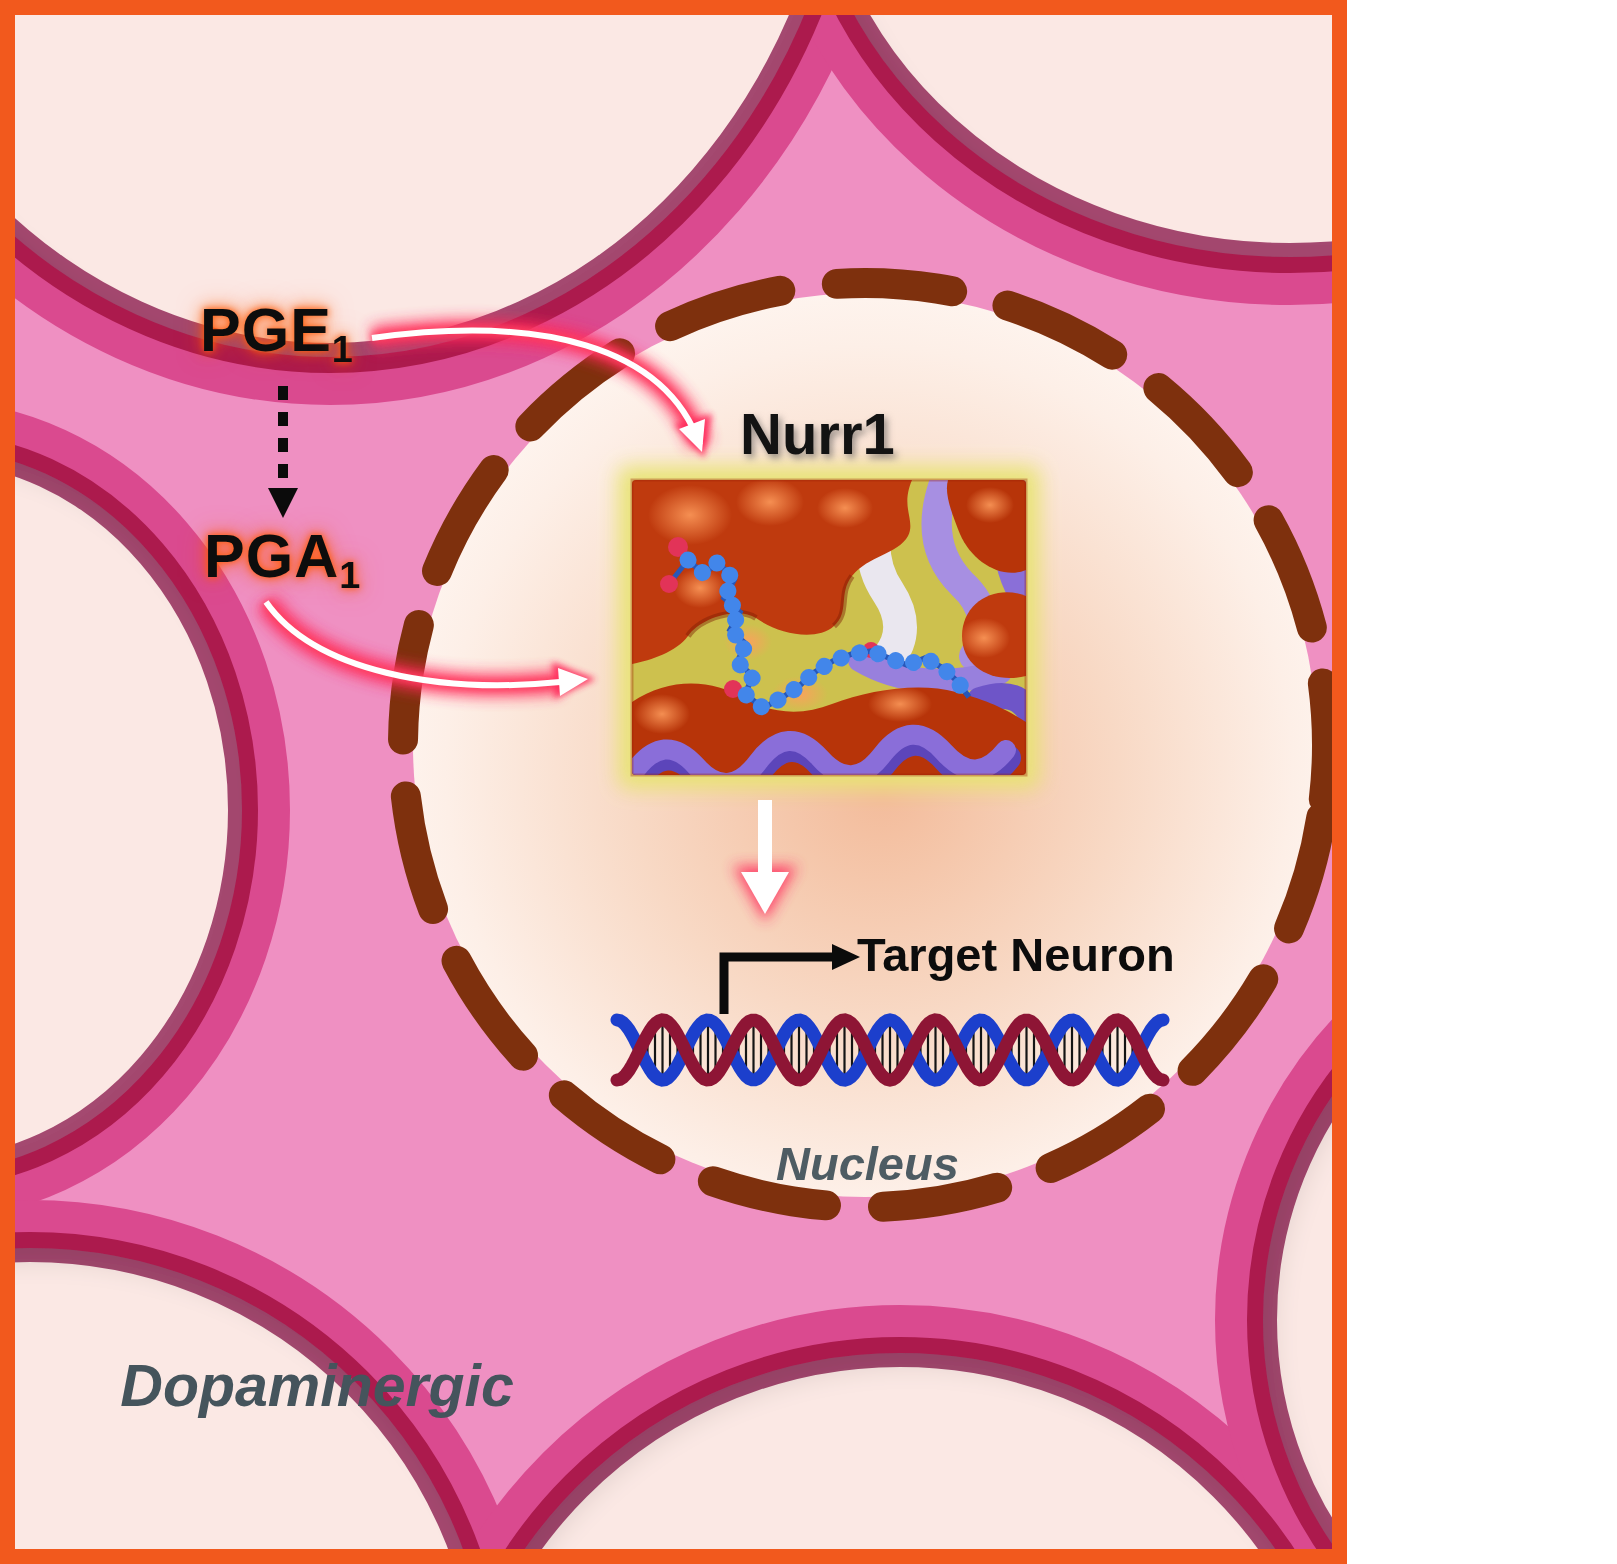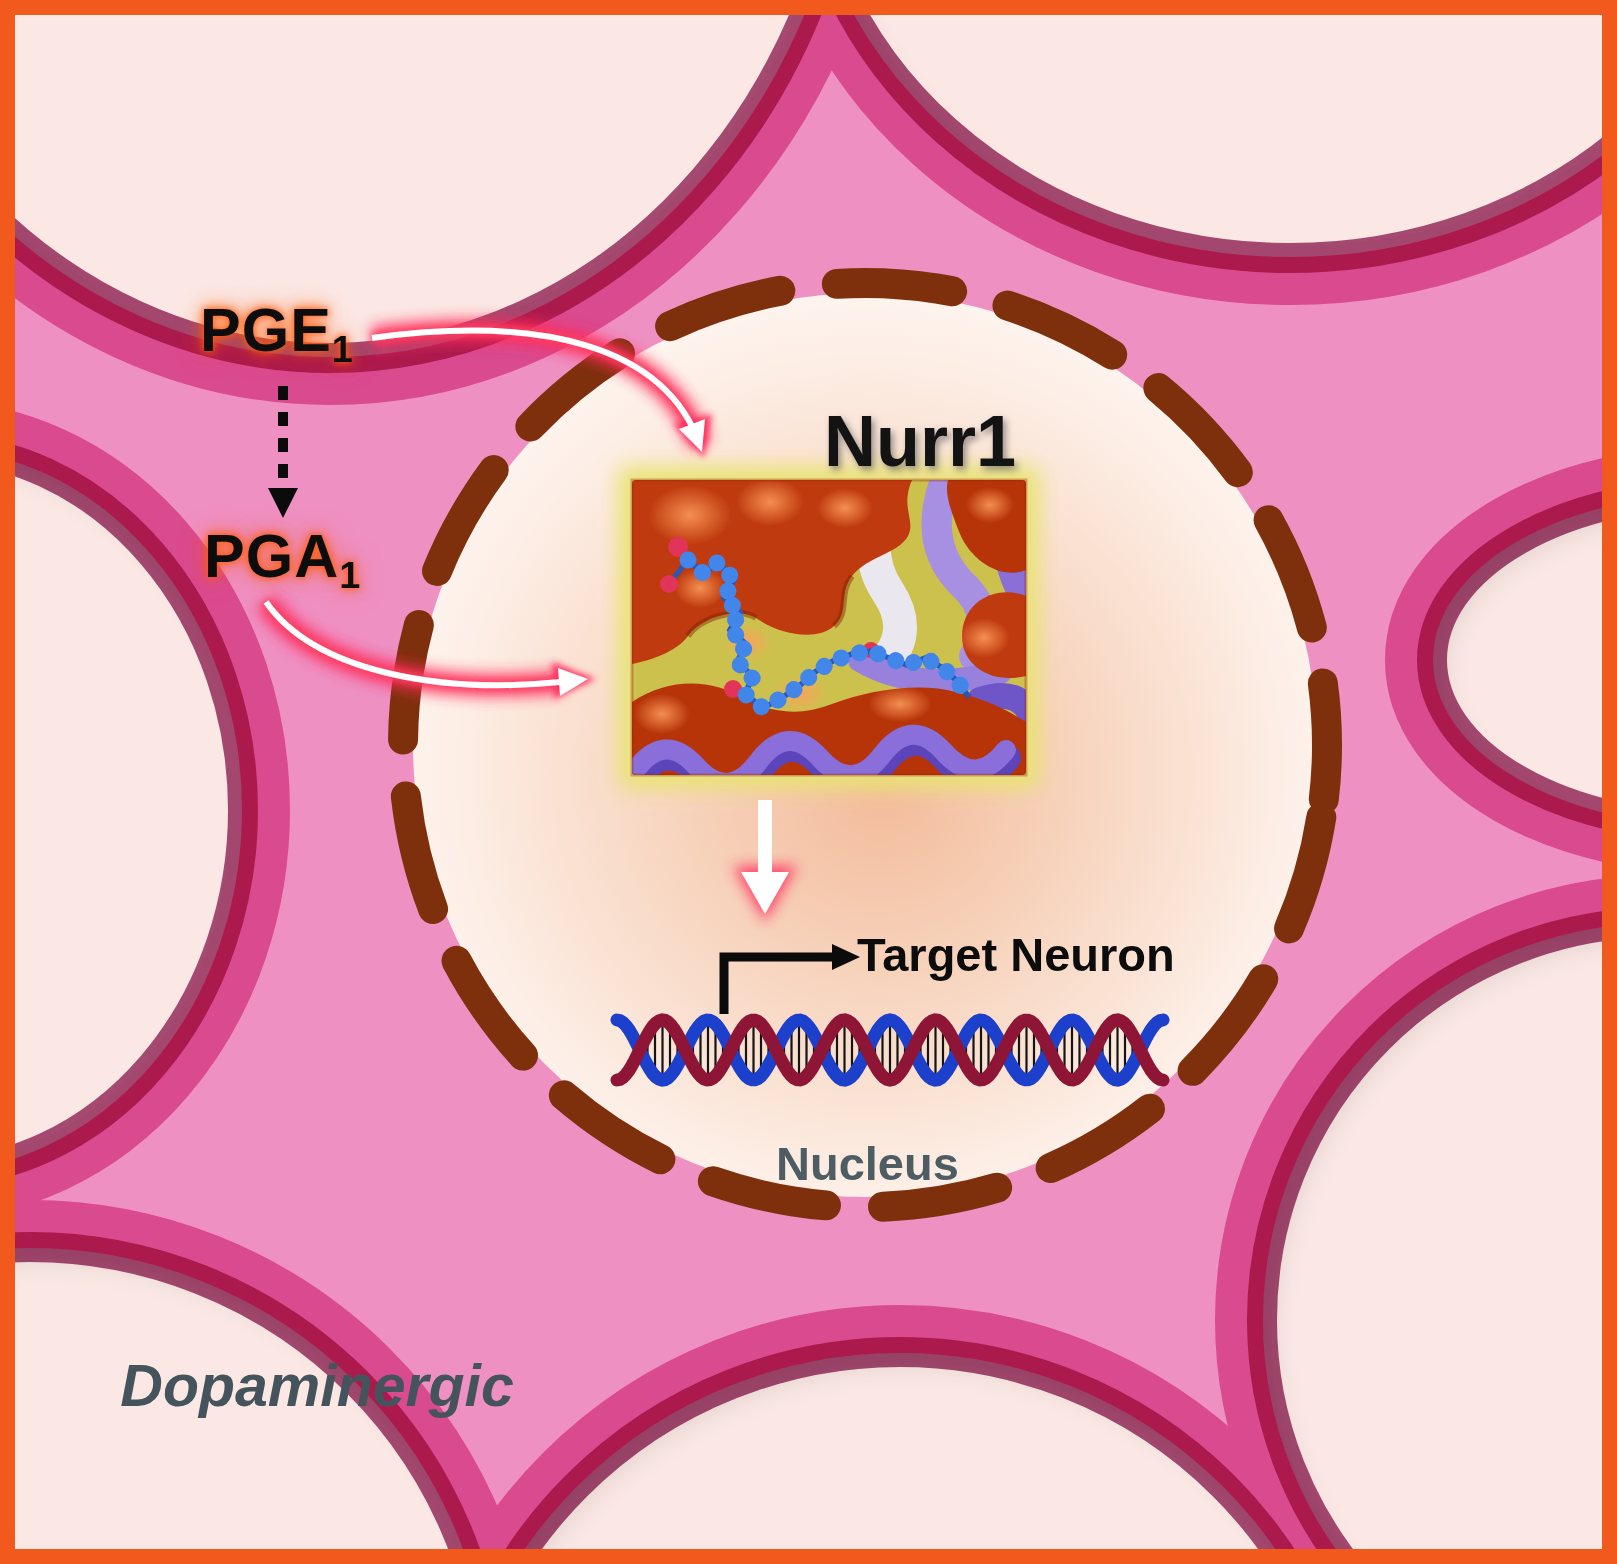--- a/index.html
+++ b/index.html
@@ -1,44 +1,44 @@
 <!DOCTYPE html>
 <html><head>
 <meta charset="utf-8">
 <style>
   html,body{margin:0;padding:0;background:#ffffff;}
   .stage{
     position:relative;
-    width:1617px;height:1564px;
+    width:1347px;height:1564px;
     background:#e5e5e5;
     overflow:hidden;
     font-family:"Liberation Sans", sans-serif;
   }
   .stage svg{position:absolute;left:0;top:0;}
   .frame{
     position:absolute;inset:0;
     border:15px solid #F2591D;
     pointer-events:none;
     z-index:50;
   }
   .txt{position:absolute;white-space:nowrap;z-index:30;}
   .pg-label{
     font-weight:bold;font-size:61px;color:#0D0D0D;letter-spacing:1px;
     text-shadow:0 0 6px rgba(255,92,10,.95),0 0 14px rgba(255,92,10,.8),0 0 26px rgba(255,92,10,.55);
   }
   .pg-label sub{font-size:.62em;vertical-align:-0.30em;}
   #pge1{left:200px;top:295px;}
   #pga1{left:204px;top:521px;}
   #nurr1{
-    left:824px;top:400px;font-weight:bold;font-size:72px;color:#131313;
+    left:740px;top:400px;font-weight:bold;font-size:58px;color:#131313;
     text-shadow:3px 4px 7px rgba(70,70,70,.55);
     text-align:right;
   }
   #target-genes{left:857px;top:927px;font-weight:bold;font-size:47px;color:#0C0C0C;}
-  #nucleus-label{left:776px;top:1136px;font-weight:bold;font-size:47px;color:#4E5C63;}
+  #nucleus-label{left:776px;top:1136px;font-weight:bold;font-style:italic;font-size:47px;color:#4E5C63;}
   #cell-name{
     left:57px;top:1350px;font-weight:bold;font-style:italic;font-size:59px;
     color:#45545C;line-height:1.24;white-space:normal;width:520px;text-align:center;
   }
 </style>
 </head>
 <body>
 
 <div class="stage">
 

